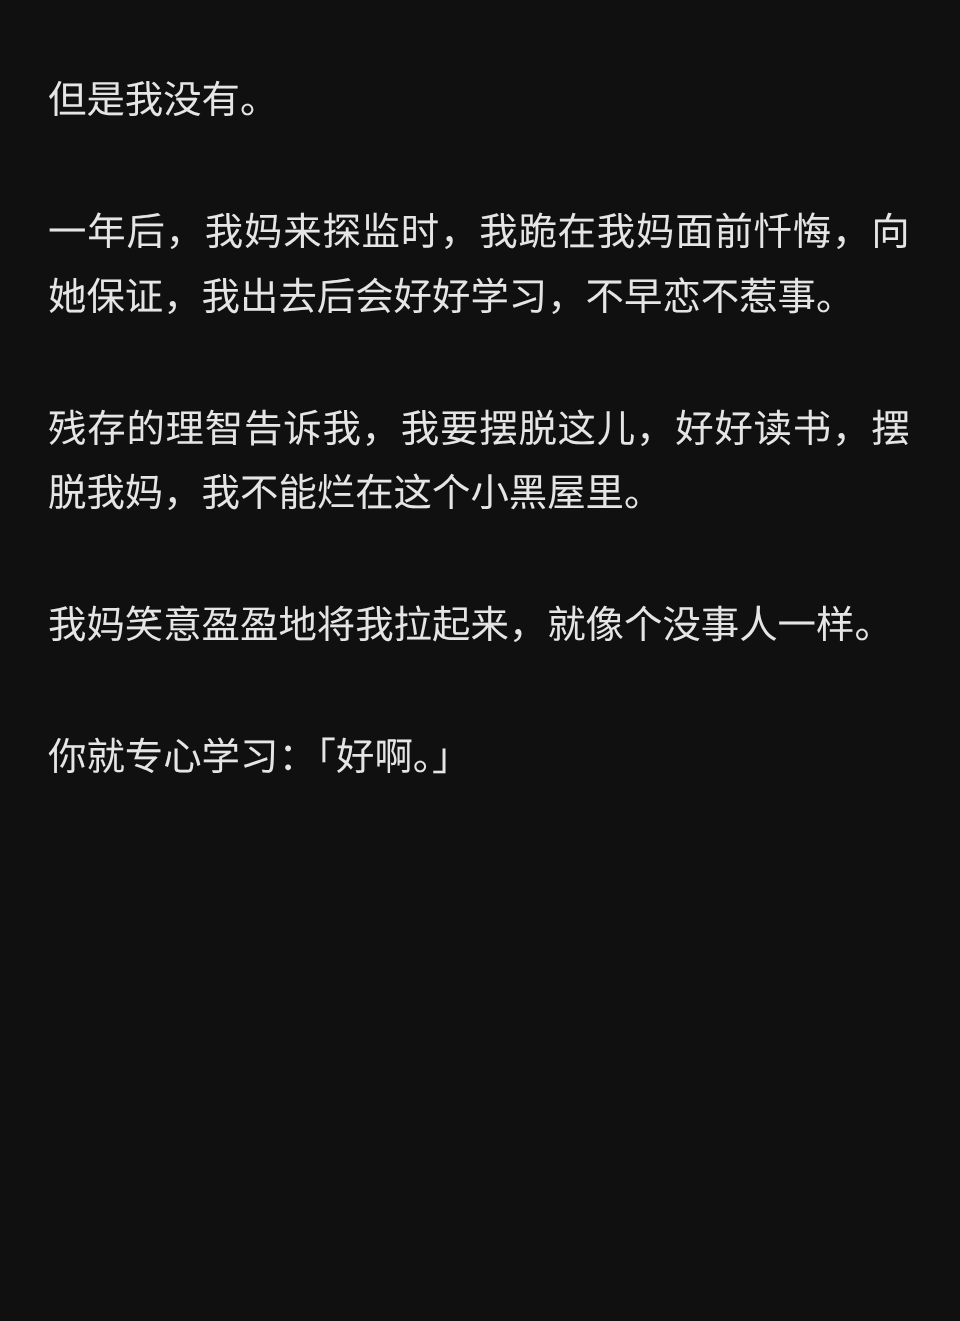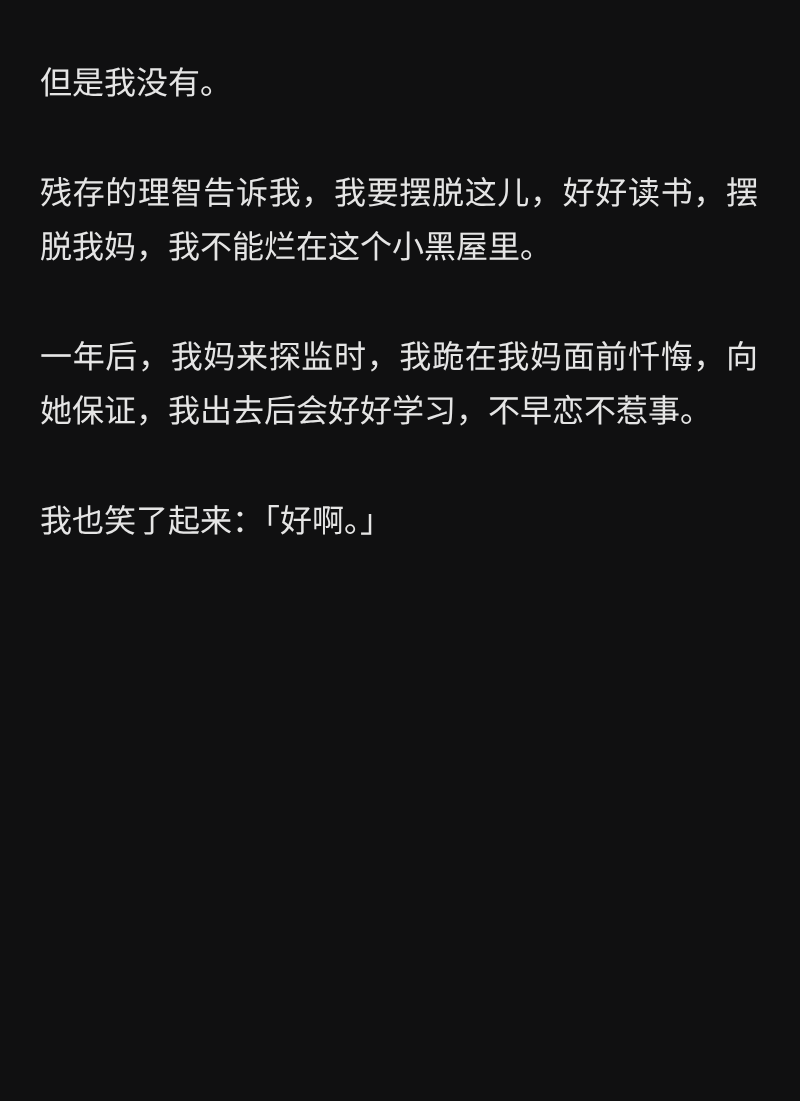--- a/index.html
+++ b/index.html
@@ -36,16 +36,17 @@
   }
   .para:last-child {
     margin-bottom: 0;
   }
 </style>
 </head>
 <body>
 
 <main class="page">
   <p class="para">但是我没有。</p>
+  <p class="para">一年后，我妈来探监时，我跪在我妈面前忏悔，向她保证，我出去后会好好学习，不早恋不惹事。</p>
   <p class="para">残存的理智告诉我，我要摆脱这儿，好好读书，摆脱我妈，我不能烂在这个小黑屋里。</p>
-  <p class="para">一年后，我妈来探监时，我跪在我妈面前忏悔，向她保证，我出去后会好好学习，不早恋不惹事。</p>
-  <p class="para">我也笑了起来：「好啊。」</p>
+  <p class="para">我妈笑意盈盈地将我拉起来，就像个没事人一样。</p>
+  <p class="para">你就专心学习：「好啊。」</p>
 </main>
 
 </body></html>

